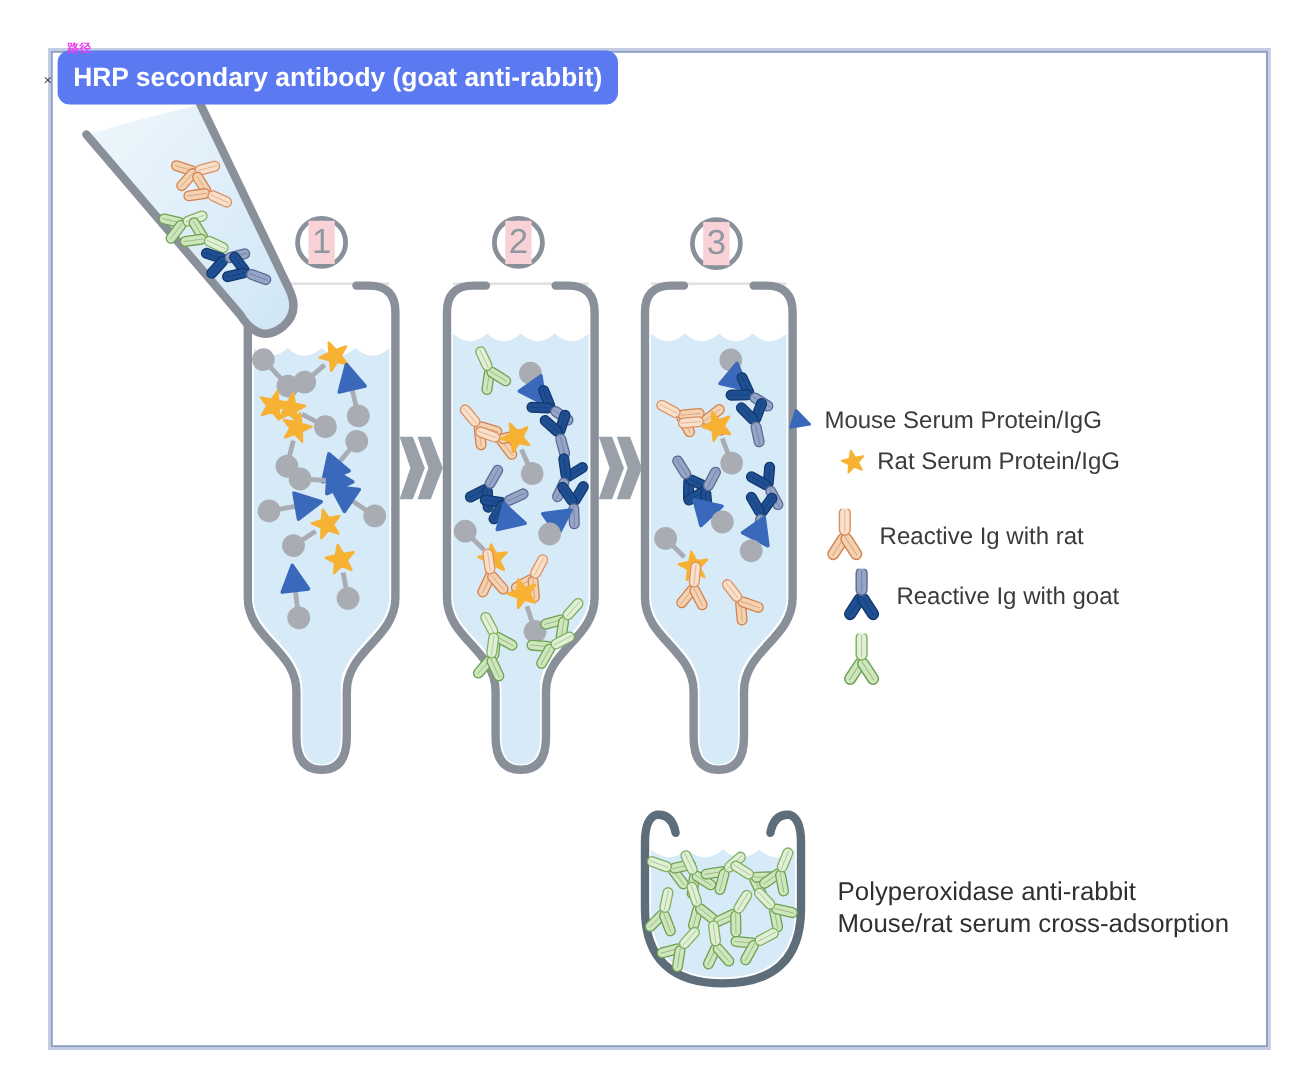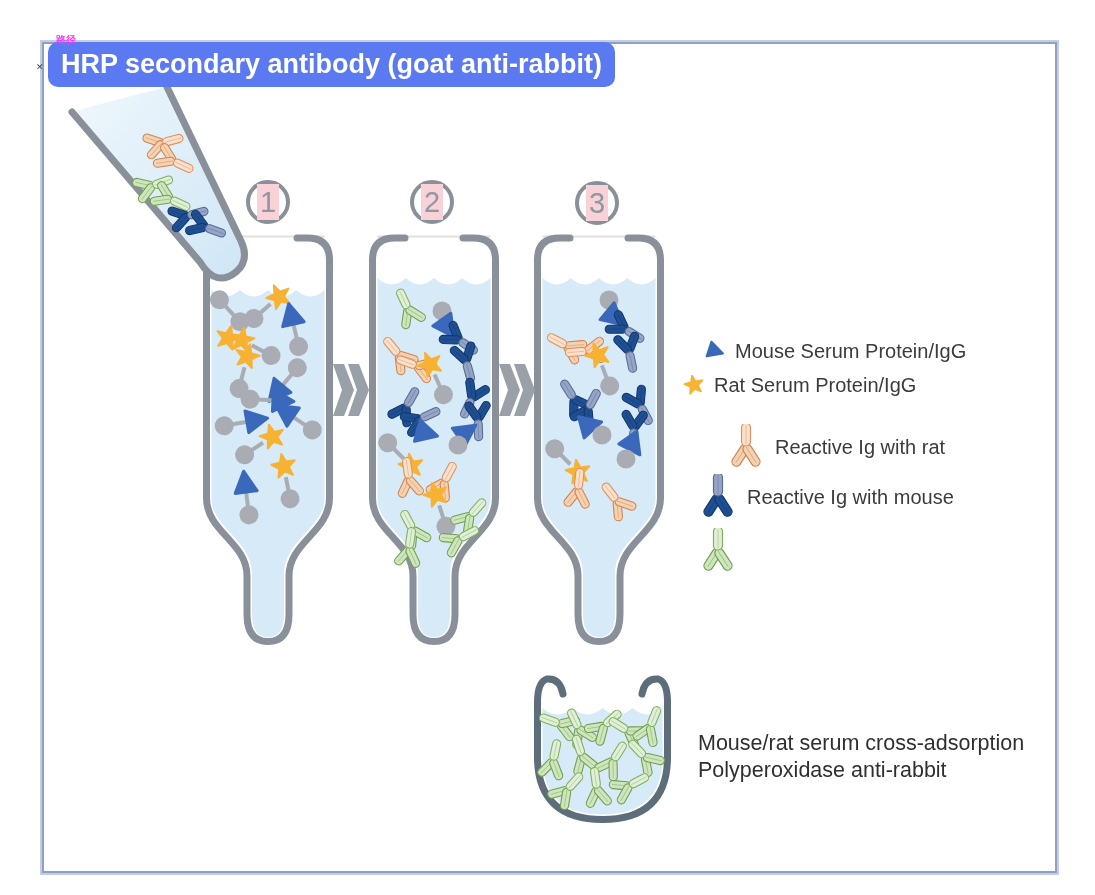--- a/index.html
+++ b/index.html
@@ -1,19 +1,19 @@
 <!DOCTYPE html>
 <html><head>
 <meta charset="utf-8">
 <style>
   html,body{margin:0;padding:0;background:#fff;}
   body{position:relative;width:1095px;height:895px;font-family:"Liberation Sans",sans-serif;overflow:hidden;}
   .frame{position:absolute;left:42px;top:42px;width:1011px;height:827px;border:2px solid #8fa0c6;outline:2px solid #c4cde3;background:#fff;}
   #scene{position:absolute;left:0;top:0;}
-  .banner{position:absolute;left:48px;top:42px;height:45px;line-height:45px;padding:0 13px;background:#5b79f0;border-radius:10px;color:#fff;font-weight:bold;font-size:27px;white-space:nowrap;z-index:5;}
+  .banner{position:absolute;left:48px;top:42px;height:45px;line-height:45px;padding:0 13px;background:#5b79f0;border-radius:10px;color:#fff;font-weight:bold;font-size:22px;white-space:nowrap;z-index:5;}
   .editor-label{position:absolute;left:56px;top:33px;color:#ee3cee;font-size:10px;font-weight:bold;z-index:6;}
   .corner-mark{position:absolute;left:36px;top:62px;color:#444;font-size:9px;z-index:6;}
   .step{position:absolute;width:44px;height:44px;box-sizing:border-box;border:4px solid #8a9099;border-radius:50%;background:#fff;display:flex;align-items:center;justify-content:center;}
   .step .pink{width:22px;height:36px;background:#f8d2d6;display:flex;align-items:center;justify-content:center;font-size:29px;color:#8f97a1;line-height:1;}
   .legend-row{position:absolute;display:flex;align-items:center;gap:9px;color:#3b3b3b;font-size:20px;white-space:nowrap;}
   .caption{position:absolute;left:698px;top:730px;color:#2f2f2f;font-size:21.5px;line-height:27px;white-space:nowrap;}
   .ab-orange{--a1:#f8e0ca;--a2:#f3d2b2;--s1:#db9266;--s2:#d2824f;}
   .ab-navy{--a1:#96a4c6;--a2:#1f4f93;--s1:#5b6c96;--s2:#14386b;}
   .ab-green{--a1:#e1efd7;--a2:#cfe5bd;--s1:#7fb061;--s2:#6da151;}
 </style>
@@ -231,46 +231,46 @@
 <div class="step" style="left:246px;top:180px;">
   <span class="pink">1</span>
 </div>
 <div class="step" style="left:410px;top:180px;">
   <span class="pink">2</span>
 </div>
 <div class="step" style="left:575px;top:181px;">
   <span class="pink">3</span>
 </div>
 
-<div class="legend-row" style="left:704px;top:339px;height:24px;">
+<div class="legend-row" style="left:656px;top:339px;height:24px;">
   <svg width="22" height="22" viewBox="-13 -13 26 26">
       <use href="#sym-tri" transform="rotate(18) scale(0.82)"></use>
     </svg>
   <span>Mouse Serum Protein/IgG</span>
 </div>
-<div class="legend-row" style="left:683px;top:373px;height:24px;justify-content:flex-end;">
+<div class="legend-row" style="left:700px;top:373px;height:24px;justify-content:flex-end;">
   <svg width="22" height="22" viewBox="-13 -13 26 26">
       <use href="#sym-star" transform="rotate(-12) scale(0.92)"></use>
     </svg>
   <span>Rat Serum Protein/IgG</span>
 </div>
-<div class="legend-row" style="left:726px;top:424px;height:46px;align-items:center;">
+<div class="legend-row" style="left:684px;top:424px;height:46px;align-items:center;">
   <svg width="40" height="46" viewBox="-20 -23 40 46">
       <use href="#sym-ab" class="ab-orange"></use>
     </svg>
   <span>Reactive Ig with rat</span>
 </div>
 <div class="legend-row" style="left:698px;top:474px;height:46px;">
   <svg width="40" height="46" viewBox="-20 -23 40 46">
       <use href="#sym-ab" class="ab-navy"></use>
     </svg>
-  <span>Reactive Ig with mouse</span>
+  <span>Reactive Ig with goat</span>
 </div>
 <div class="legend-row" style="left:698px;top:528px;height:46px;">
   <svg width="40" height="46" viewBox="-20 -23 40 46">
       <use href="#sym-ab" class="ab-green"></use>
     </svg>
 </div>
 
 <div class="caption">
+  <div>Polyperoxidase anti-rabbit</div>
   <div>Mouse/rat serum cross-adsorption</div>
-  <div>Polyperoxidase anti-rabbit</div>
 </div>
 
 </body></html>

